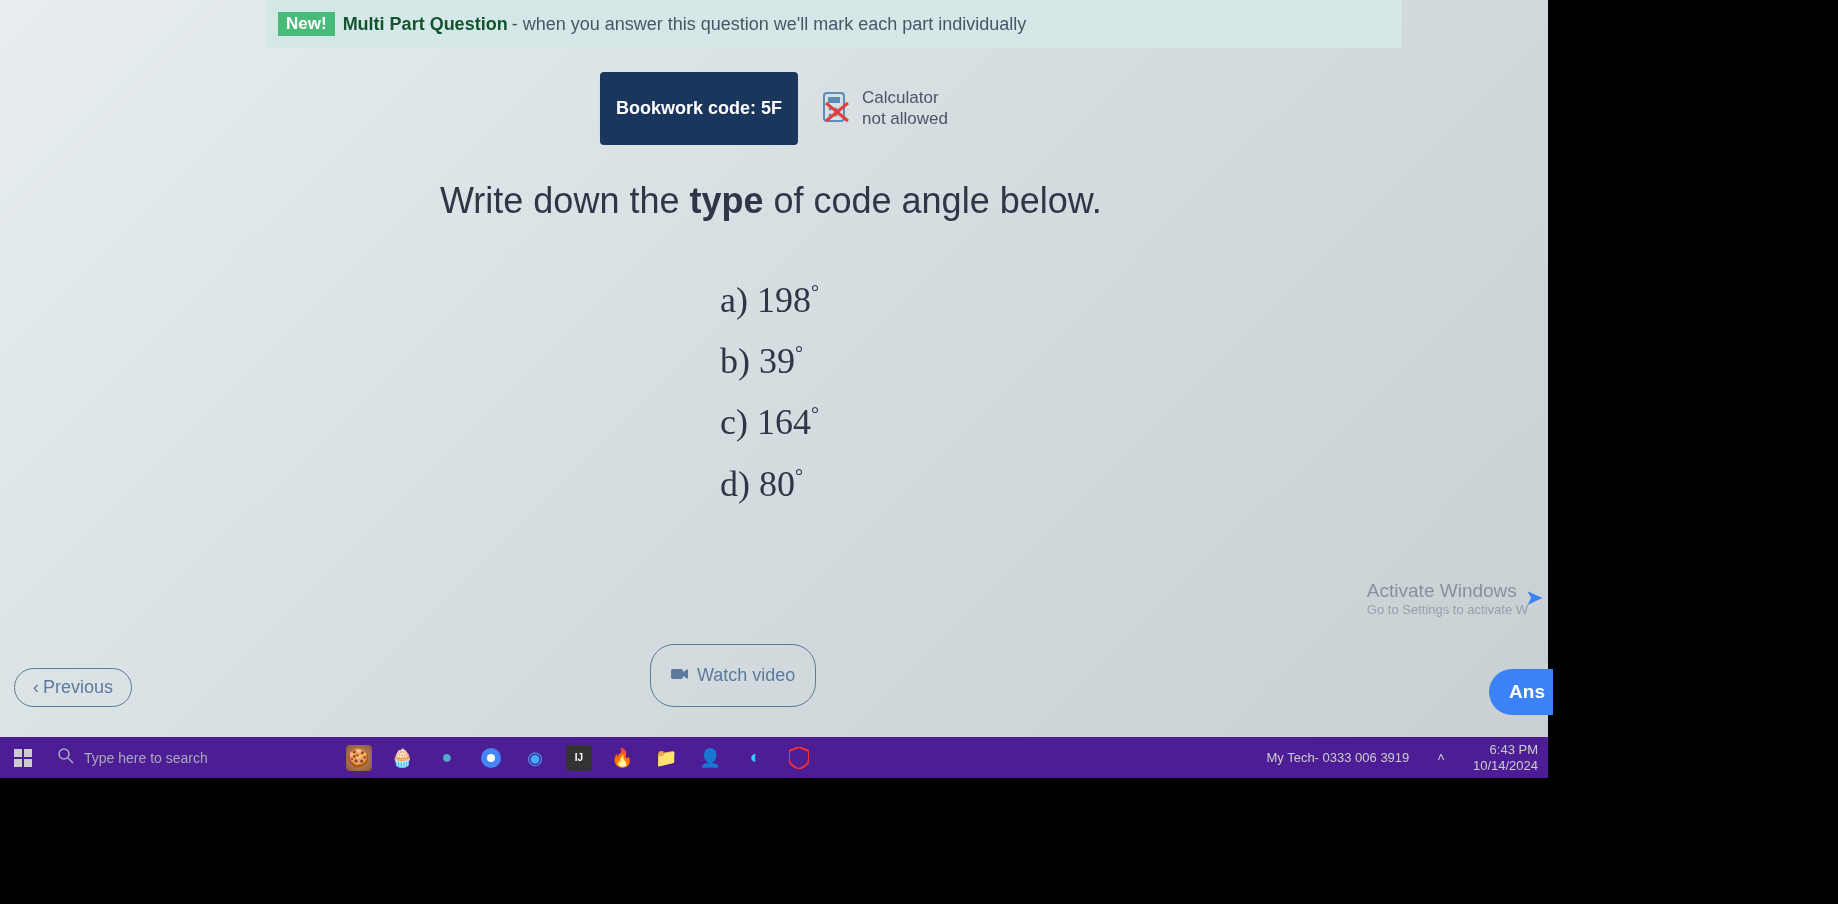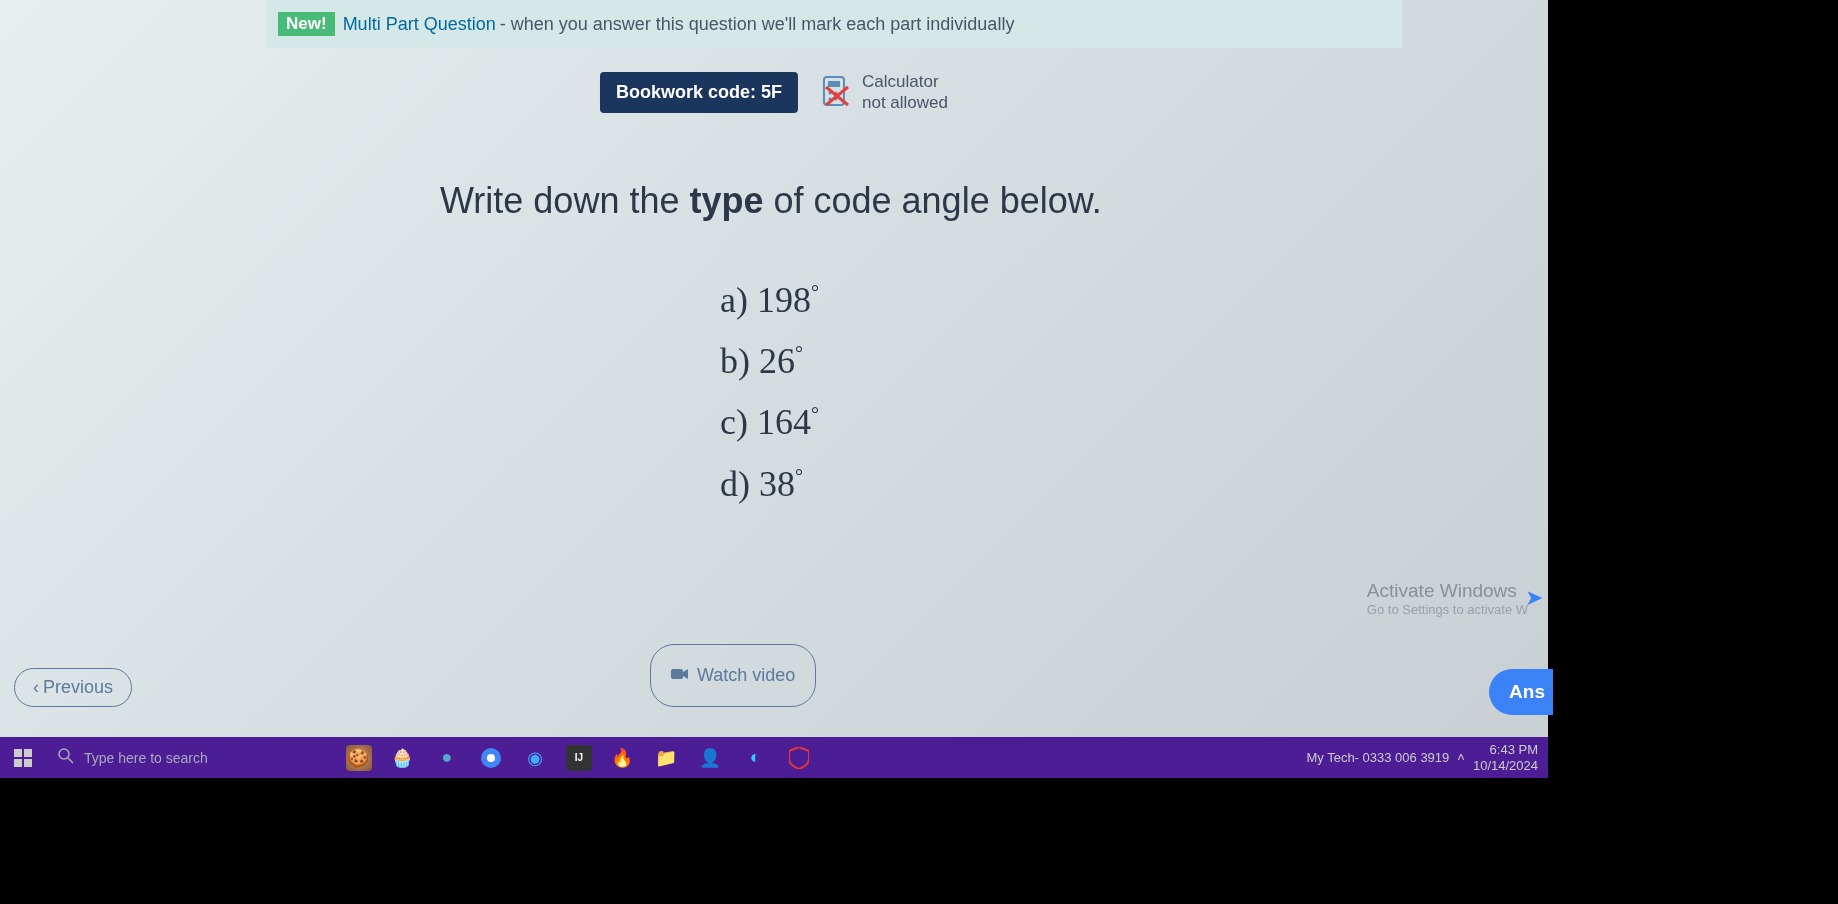--- a/index.html
+++ b/index.html
@@ -45,22 +45,22 @@
     .new-badge {
       background: #48bb78;
       color: white;
       padding: 2px 8px;
       font-weight: bold;
       margin-right: 8px;
       font-size: 17px;
     }
     
     .banner-title {
-      font-weight: normal;
-      color: #0369a1;
+      font-weight: bold;
+      color: #14532d;
     }
     
     .banner-desc {
       color: #4a5568;
       margin-left: 4px;
       text-align: right;
     }
     
     .info-row {
       position: absolute;
@@ -68,21 +68,21 @@
       left: 50%;
       transform: translateX(-50%);
       display: flex;
       align-items: center;
       gap: 20px;
     }
     
     .bookwork-badge {
       background: #1a365d;
       color: white;
-      padding: 10px 16px;
+      padding: 26px 16px;
       font-size: 18px;
       font-weight: 600;
       border-radius: 4px;
     }
     
     .calculator-info {
       display: flex;
       align-items: center;
       gap: 8px;
       color: #4a5568;
@@ -245,21 +245,21 @@
       display: flex;
       align-items: center;
       justify-content: center;
       font-size: 18px;
     }
     
     .taskbar-right {
       margin-left: auto;
       display: flex;
       align-items: center;
-      gap: 8px;
+      gap: 28px;
       padding-right: 10px;
       font-size: 13px;
       color: #ccc;
     }
     
     .time-block {
       text-align: right;
       line-height: 1.2;
     }
     
@@ -307,27 +307,27 @@
 
   <div class="question-text">
     <span>Write down the </span><span class="bold">type</span><span> of code angle below.</span>
   </div>
 
   <div class="answers">
     <div>
       <span>a)</span> <span>198</span><sup>°</sup>
     </div>
     <div>
-      <span>b)</span> <span>26</span><sup>°</sup>
+      <span>b)</span> <span>39</span><sup>°</sup>
     </div>
     <div>
       <span>c)</span> <span>164</span><sup>°</sup>
     </div>
     <div>
-      <span>d)</span> <span>38</span><sup>°</sup>
+      <span>d)</span> <span>80</span><sup>°</sup>
     </div>
   </div>
 
   <div class="activate-windows">
     <div>Activate Windows</div>
     <div class="sub">Go to Settings to activate W</div>
   </div>
 
   <div class="bottom-buttons">
     <button class="previous-btn">

